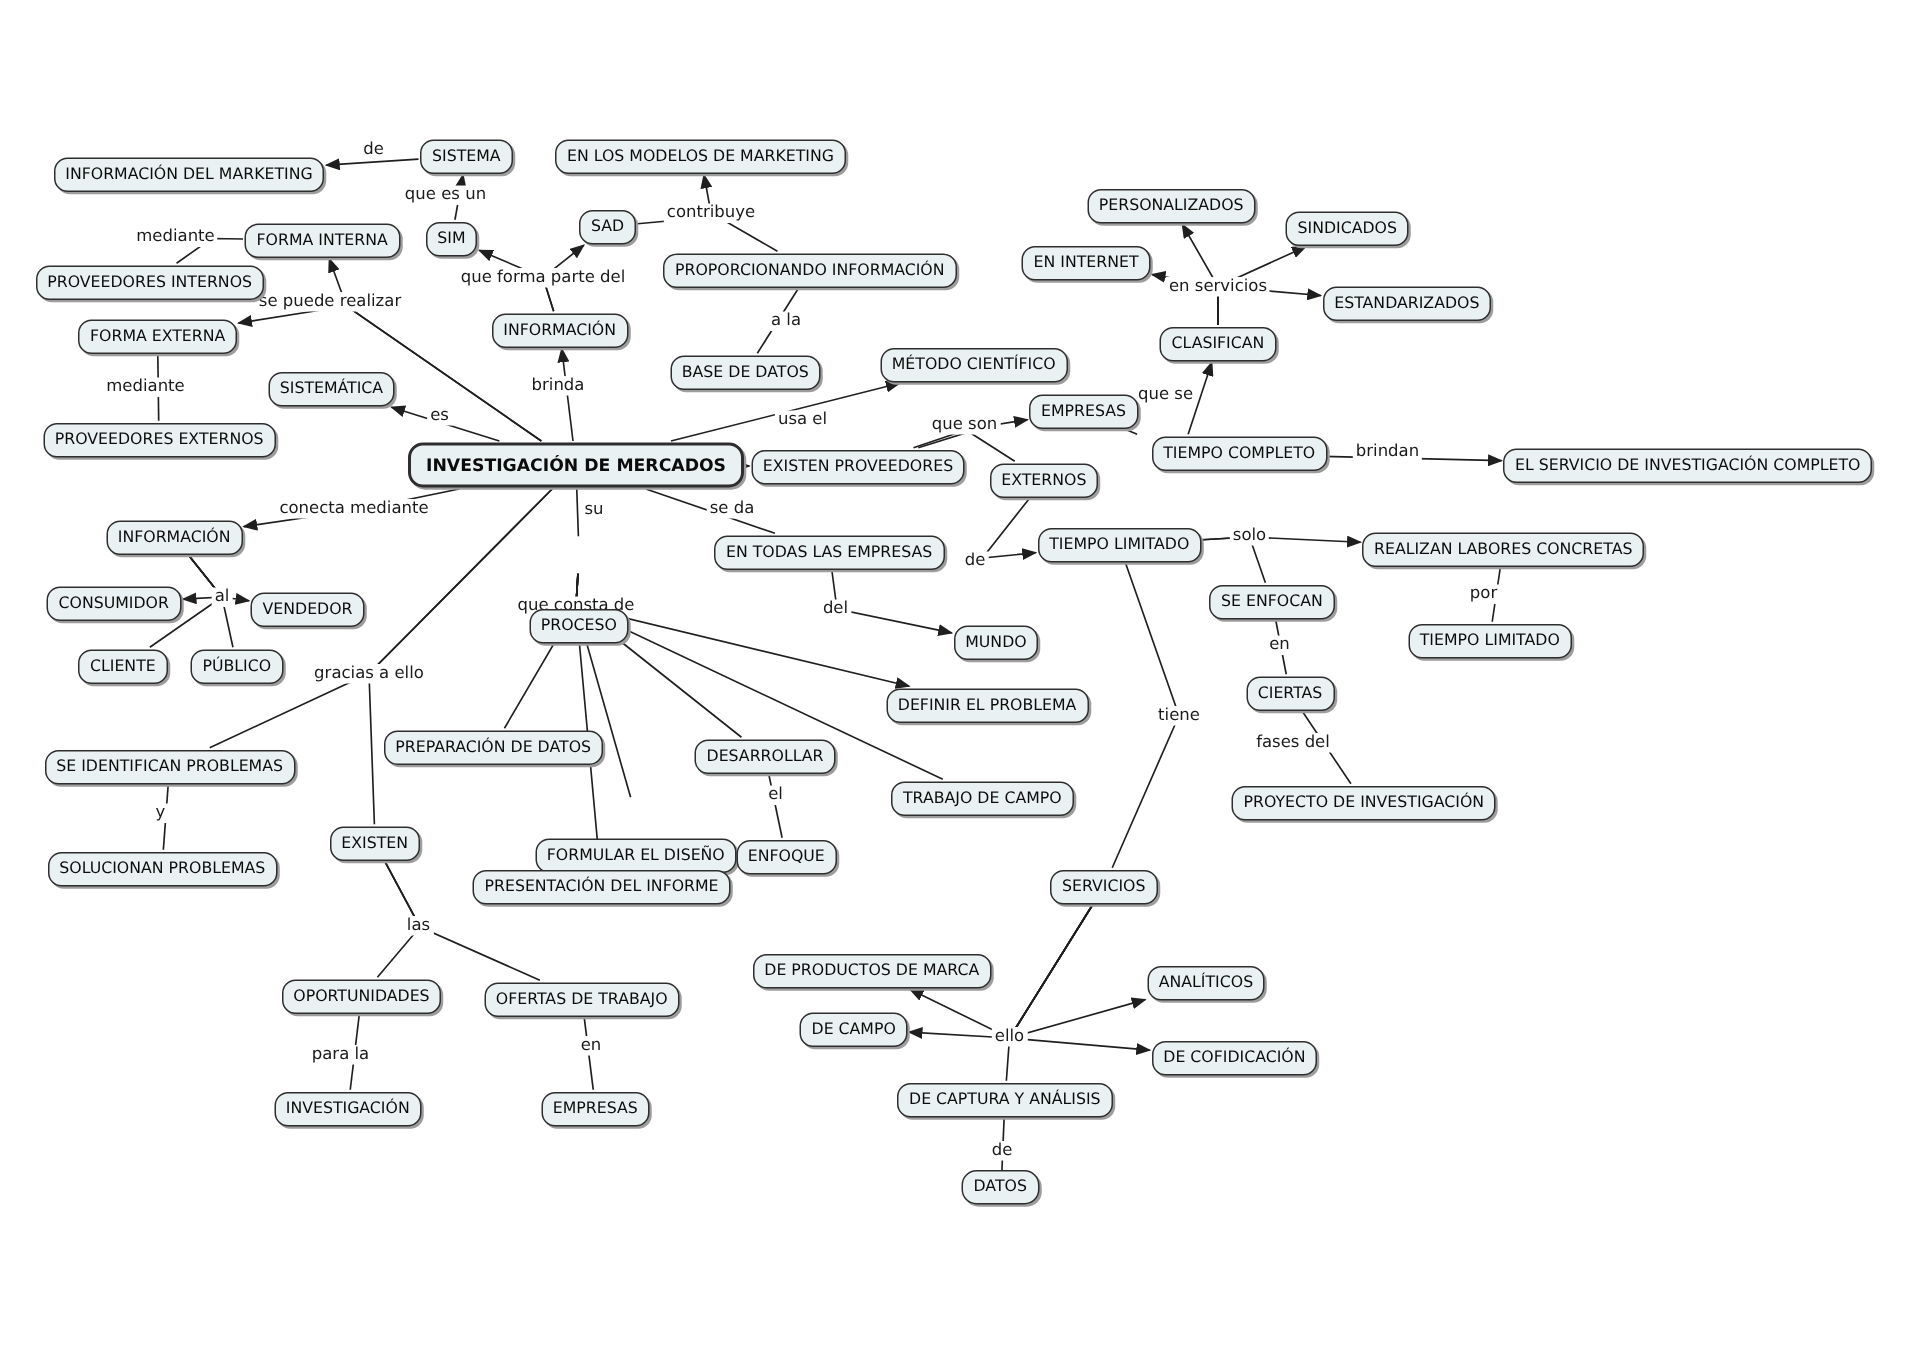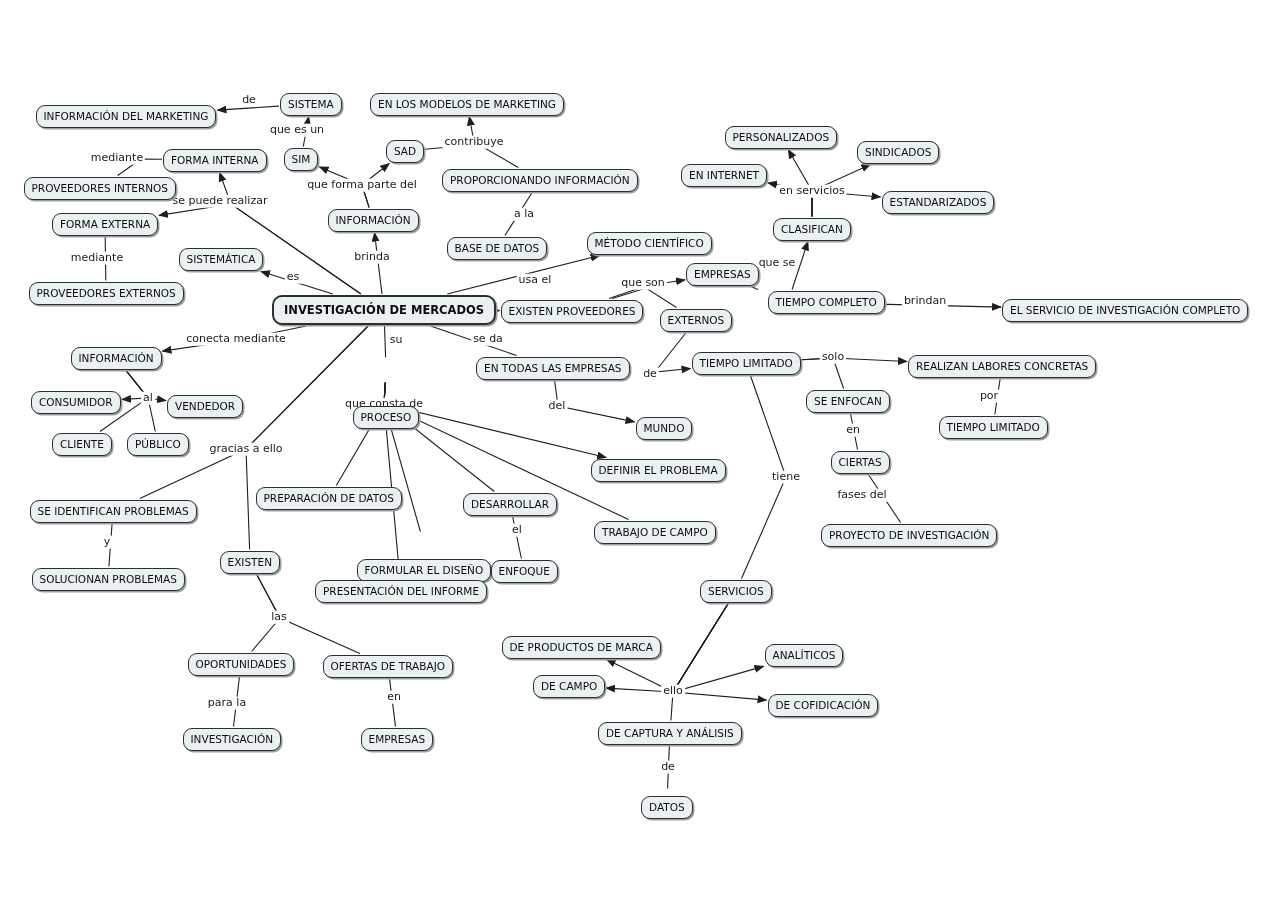--- a/index.html
+++ b/index.html
@@ -191,15 +191,15 @@
       <div class="node" style="color: rgb(12, 12, 12); left: 700px; top: 579.5px;">SERVICIOS</div>
       <div class="node" style="color: rgb(12, 12, 12); left: 187.5px; top: 652.5px;">OPORTUNIDADES</div>
       <div class="node" style="color: rgb(12, 12, 12); left: 322.5px; top: 654.5px;">OFERTAS DE TRABAJO</div>
       <div class="node" style="color: rgb(12, 12, 12); left: 182.5px; top: 727.5px;">INVESTIGACIÓN</div>
       <div class="node" style="color: rgb(12, 12, 12); left: 360.5px; top: 727.5px;">EMPRESAS</div>
       <div class="node" style="color: rgb(12, 12, 12); left: 501.5px; top: 635.5px;">DE PRODUCTOS DE MARCA</div>
       <div class="node" style="color: rgb(12, 12, 12); left: 533px; top: 674.5px;">DE CAMPO</div>
       <div class="node" style="color: rgb(12, 12, 12); left: 764.5px; top: 643.5px;">ANALÍTICOS</div>
       <div class="node" style="color: rgb(12, 12, 12); left: 767.5px; top: 693.5px;">DE COFIDICACIÓN</div>
       <div class="node" style="color: rgb(12, 12, 12); left: 598px; top: 721.5px;">DE CAPTURA Y ANÁLISIS</div>
-      <div class="node" style="color: rgb(12, 12, 12); left: 641px; top: 796px;">DATOS</div>
+      <div class="node" style="color: rgb(12, 12, 12); left: 641px; top: 780px; border-radius: 10px;">DATOS</div>
     </div>
 </div>
 
 </body></html>

